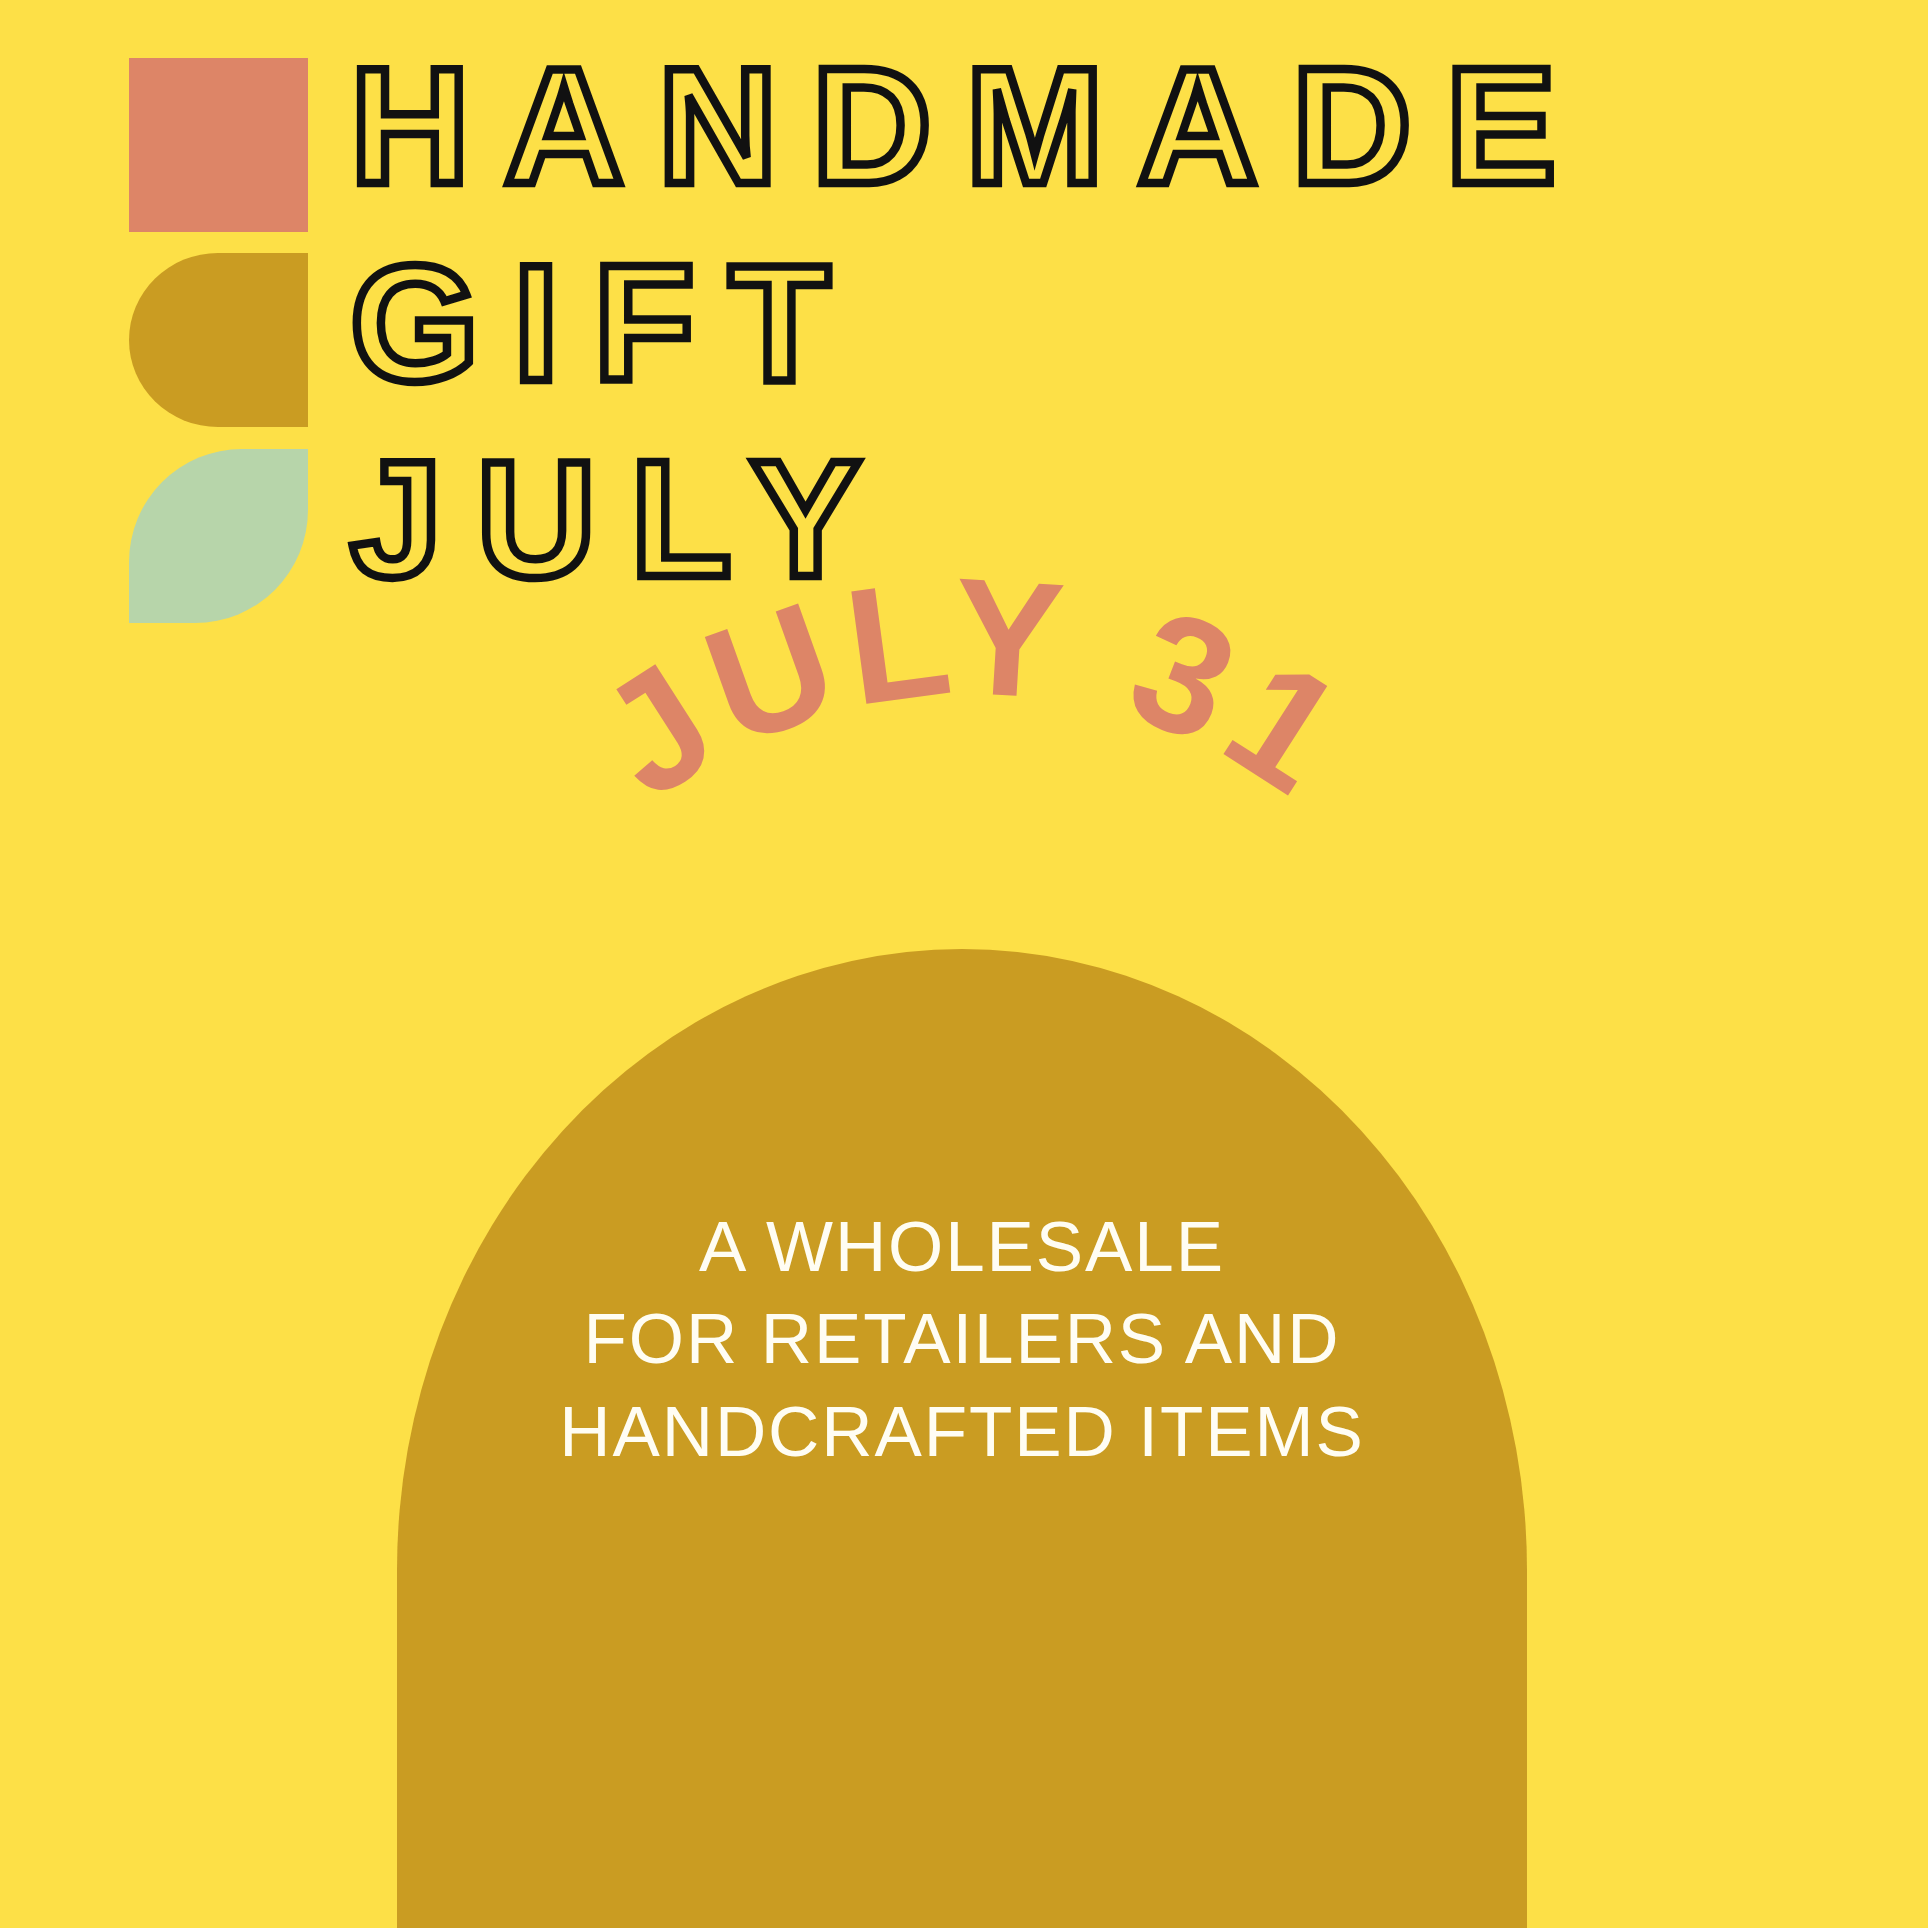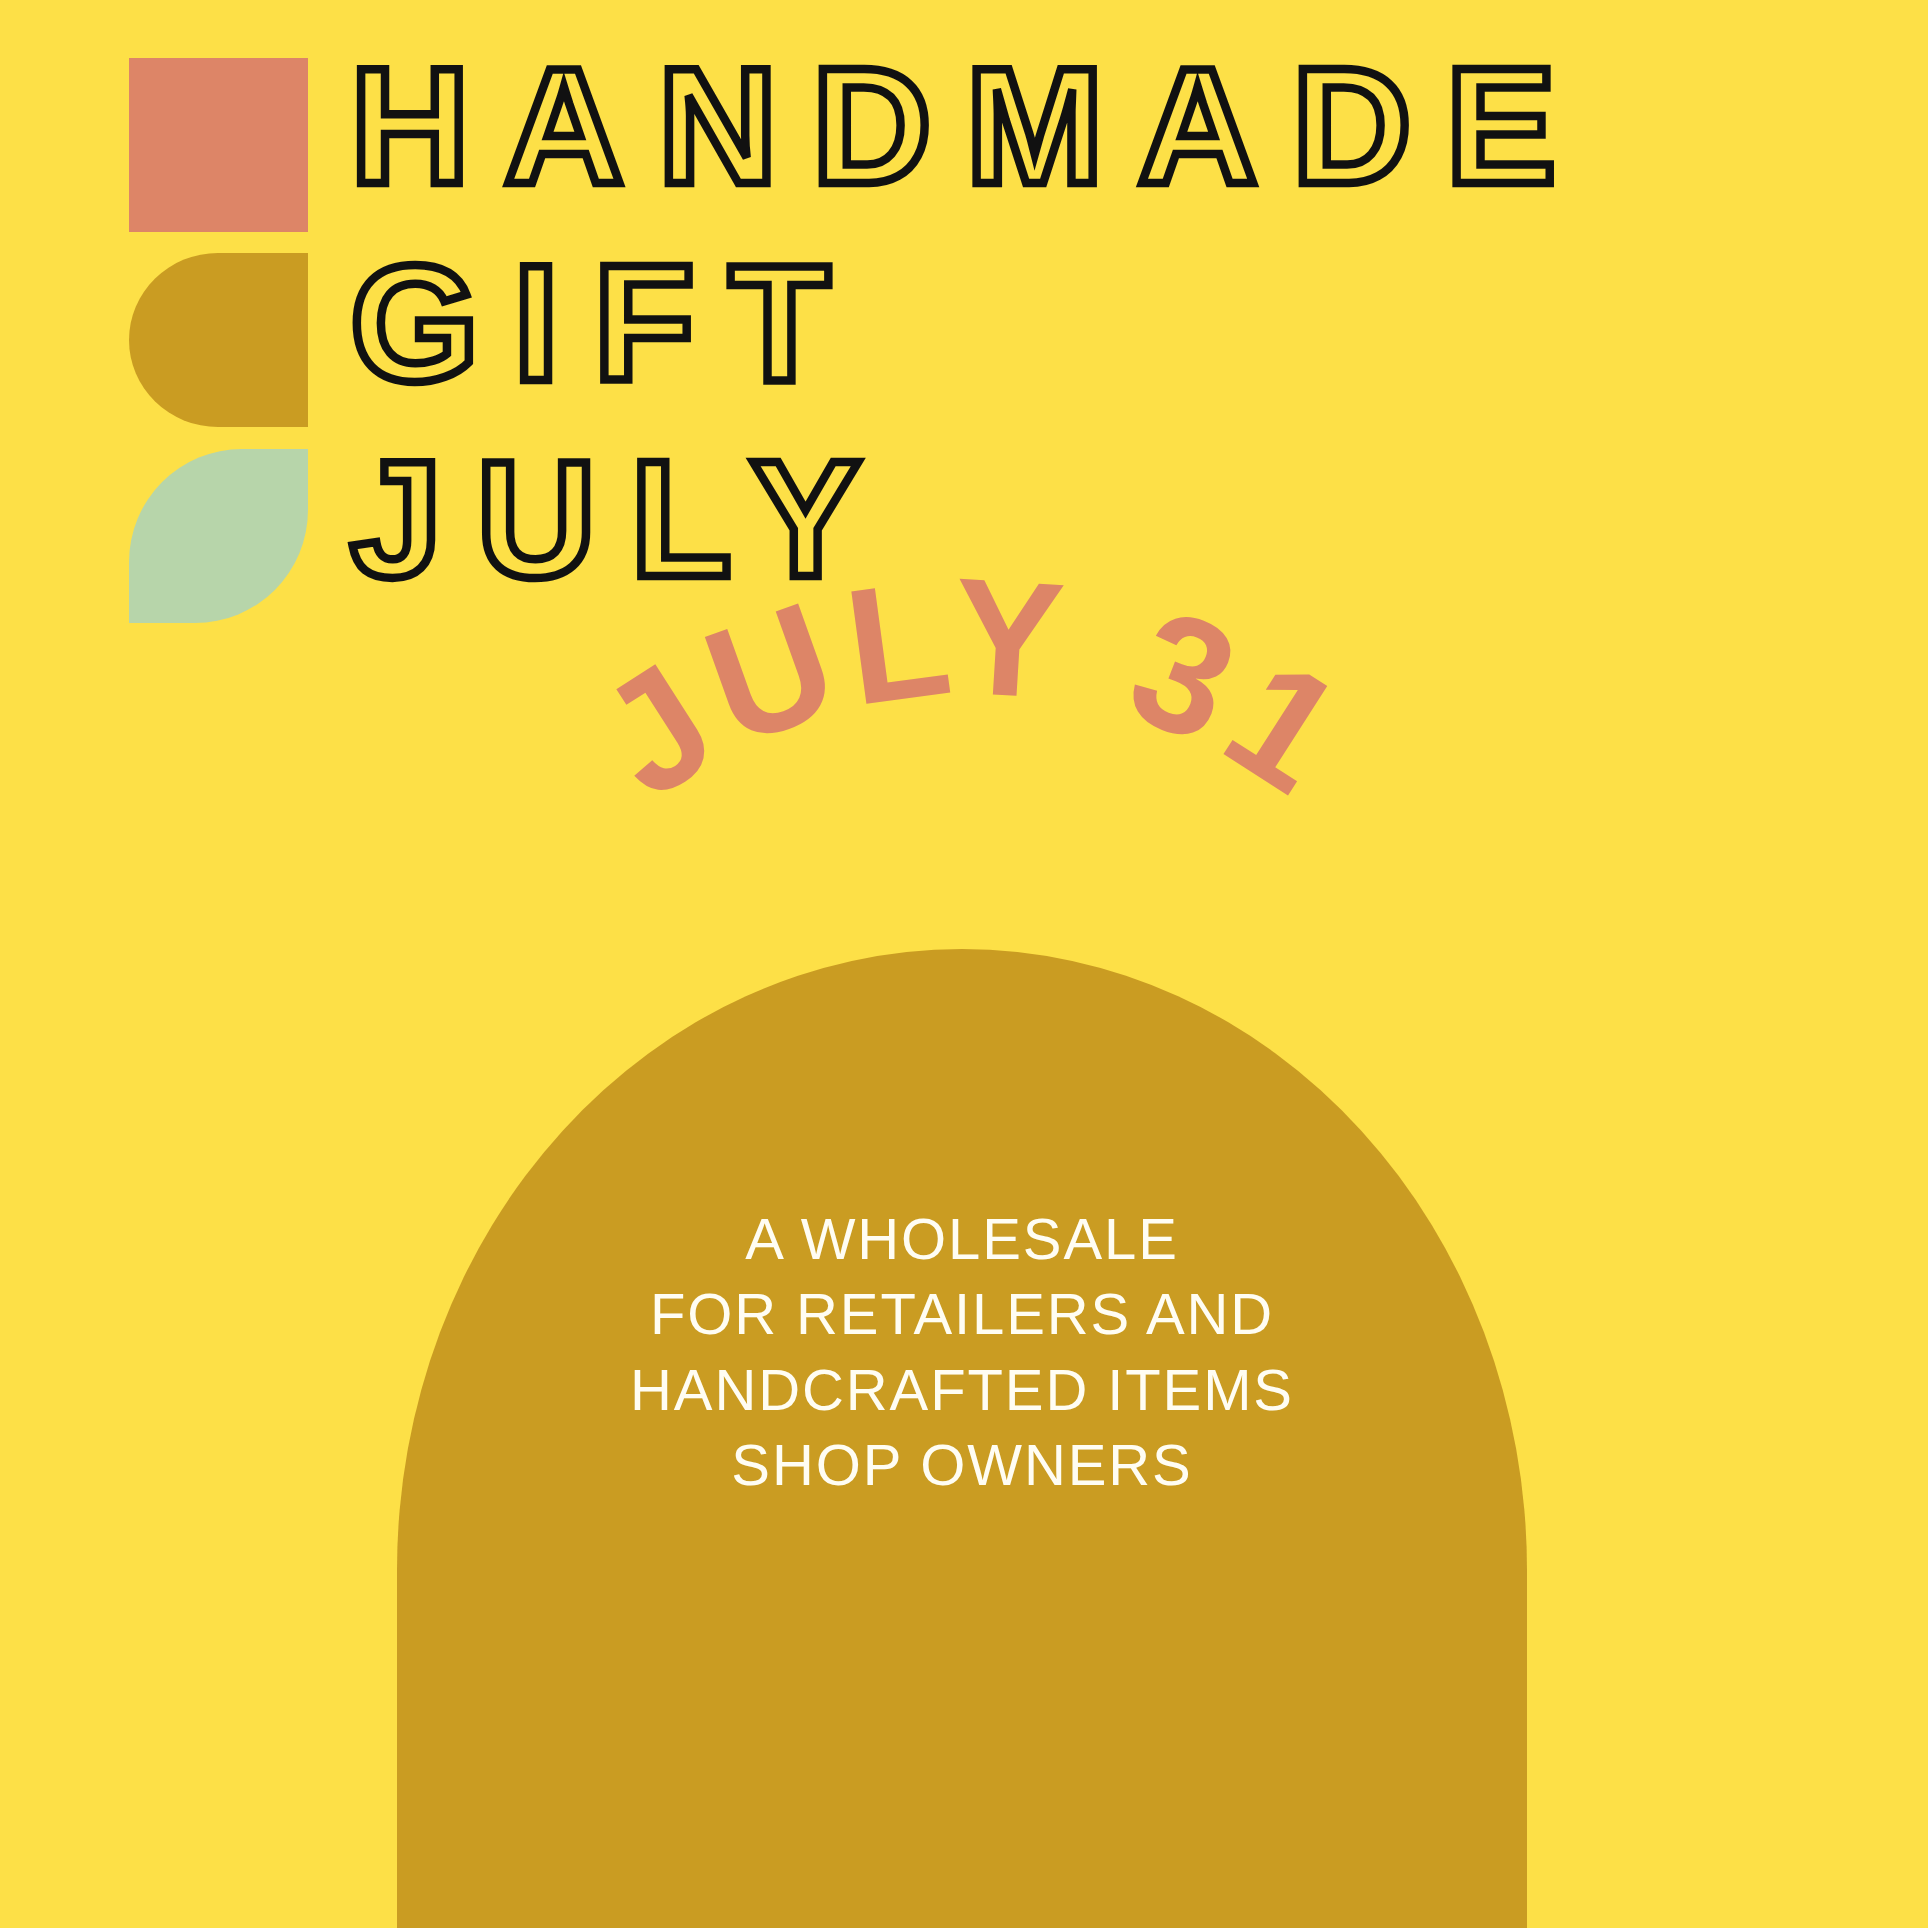--- a/index.html
+++ b/index.html
@@ -83,21 +83,21 @@
     left:50%;
     transform:translateX(-50%);
     top:252px;
     width:1055px;
     text-align:center;
   }
   .dome-line{
     display:block;
     font-family:"Liberation Sans", sans-serif;
     font-weight:300;
-    font-size:58px;
+    font-size:71px;
     line-height:1.30;
     letter-spacing:1.9px;
     color:#FFFDF3;
     white-space:nowrap;
   }
 </style>
 </head>
 <body>
 
 <div id="poster">
@@ -123,18 +123,17 @@
         <textPath href="#datePath" xlink:href="#datePath" startOffset="50%" text-anchor="middle">JULY 31</textPath>
       </text>
     </svg>
   </div>
 
   <div id="gold-dome">
     <div id="dome-copy">
       <span class="dome-line">A WHOLESALE</span>
       <span class="dome-line">FOR RETAILERS AND</span>
       <span class="dome-line">HANDCRAFTED ITEMS</span>
-      <span class="dome-line">SHOP OWNERS</span>
     </div>
   </div>
 
 </div>
 
 
 </body></html>

